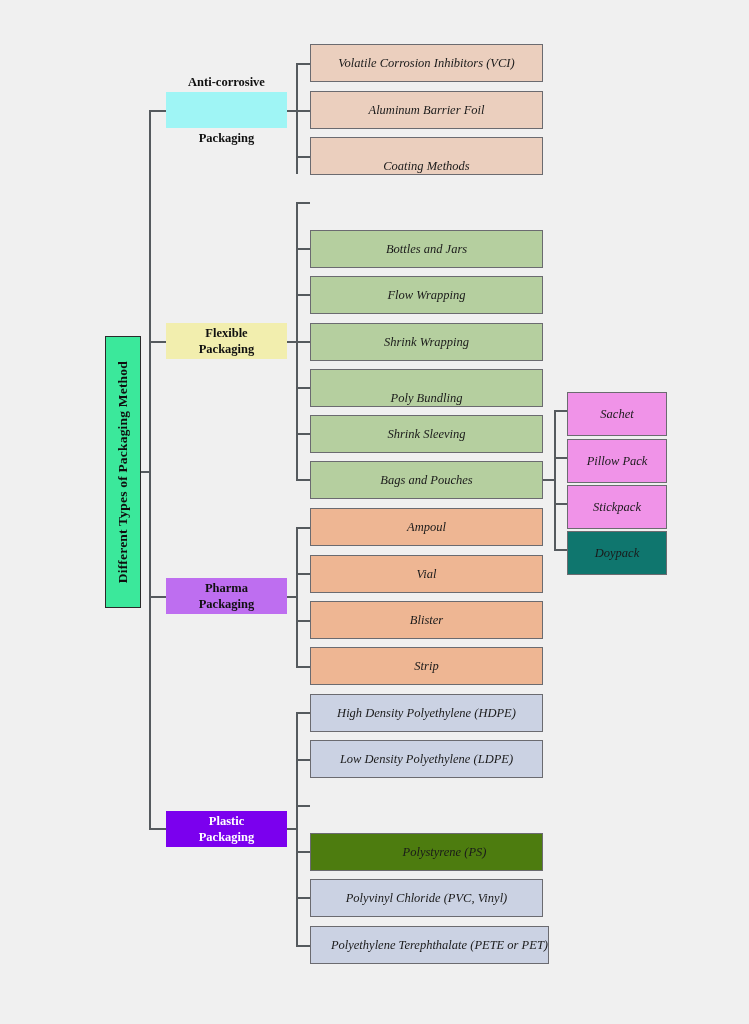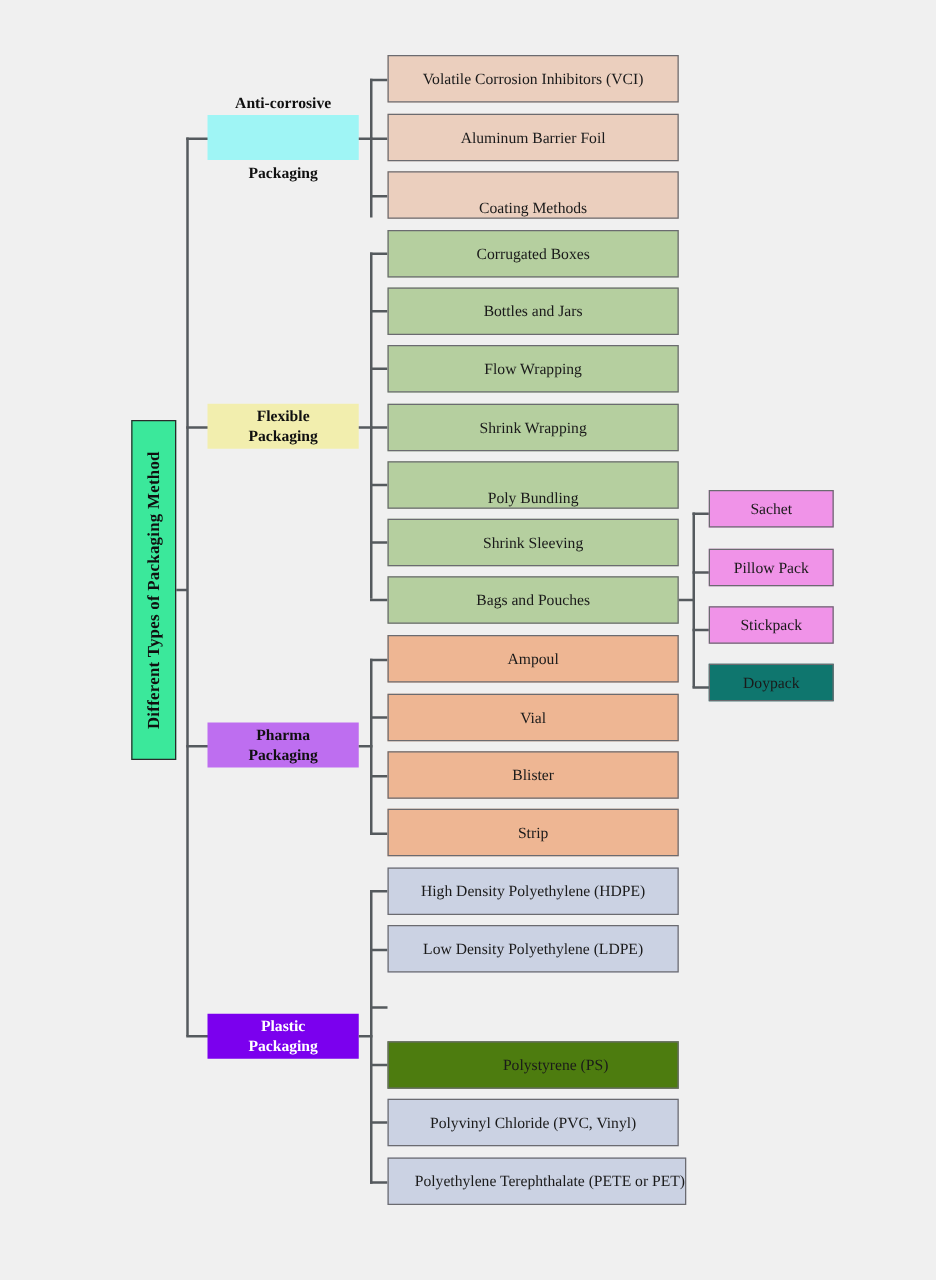--- a/index.html
+++ b/index.html
@@ -50,24 +50,25 @@
   .cat .l1,.cat .l2{display:block;white-space:nowrap;}
 
   
   .leaf{
     position:absolute;
     box-sizing:border-box;
     border:1px solid #6b6b70;
     display:flex;align-items:center;justify-content:center;
     font-size:12.5px;color:#1a1a1a;
     white-space:nowrap;
+    font-style:italic;
   }
   .leaf.wide{left:310px;width:233px;height:38px;}
   .leaf.plastic-last{left:310px;width:239px;height:38px;}
-  .leaf.sub{left:567px;width:100px;height:30px;}
+  .leaf.sub{left:567px;width:100px;height:44px;}
 </style>
 </head>
 <body>
 
 <div id="stage">
 
   <div class="ln h" style="left:141px;top:471px;width:9px;"></div>
   <div class="ln v" style="left:149px;top:110px;height:719px;"></div>
 
   <div class="ln h" style="left:149px;top:110px;width:18px;"></div>
@@ -107,23 +108,20 @@
   <div class="ln h" style="left:287px;top:341px;width:11px;"></div>
   <div class="ln v" style="left:296px;top:202px;height:277px;"></div>
   <div class="ln h" style="left:296px;top:202px;width:14px;"></div>
   <div class="ln h" style="left:296px;top:248px;width:14px;"></div>
   <div class="ln h" style="left:296px;top:294px;width:14px;"></div>
   <div class="ln h" style="left:296px;top:341px;width:14px;"></div>
   <div class="ln h" style="left:296px;top:387px;width:14px;"></div>
   <div class="ln h" style="left:296px;top:433px;width:14px;"></div>
   <div class="ln h" style="left:296px;top:479px;width:14px;"></div>
 
-  <div class="leaf wide" style="top:184px;background:#b5cf9f;">
-      <span>Corrugated Boxes</span>
-    </div>
   <div class="leaf wide" style="top:230px;background:#b5cf9f;">
       <span>Bottles and Jars</span>
     </div>
   <div class="leaf wide" style="top:276px;background:#b5cf9f;">
       <span>Flow Wrapping</span>
     </div>
   <div class="leaf wide" style="top:323px;background:#b5cf9f;">
       <span>Shrink Wrapping</span>
     </div>
   <div class="leaf wide" style="top:369px;background:#b5cf9f;align-items:flex-end;">

